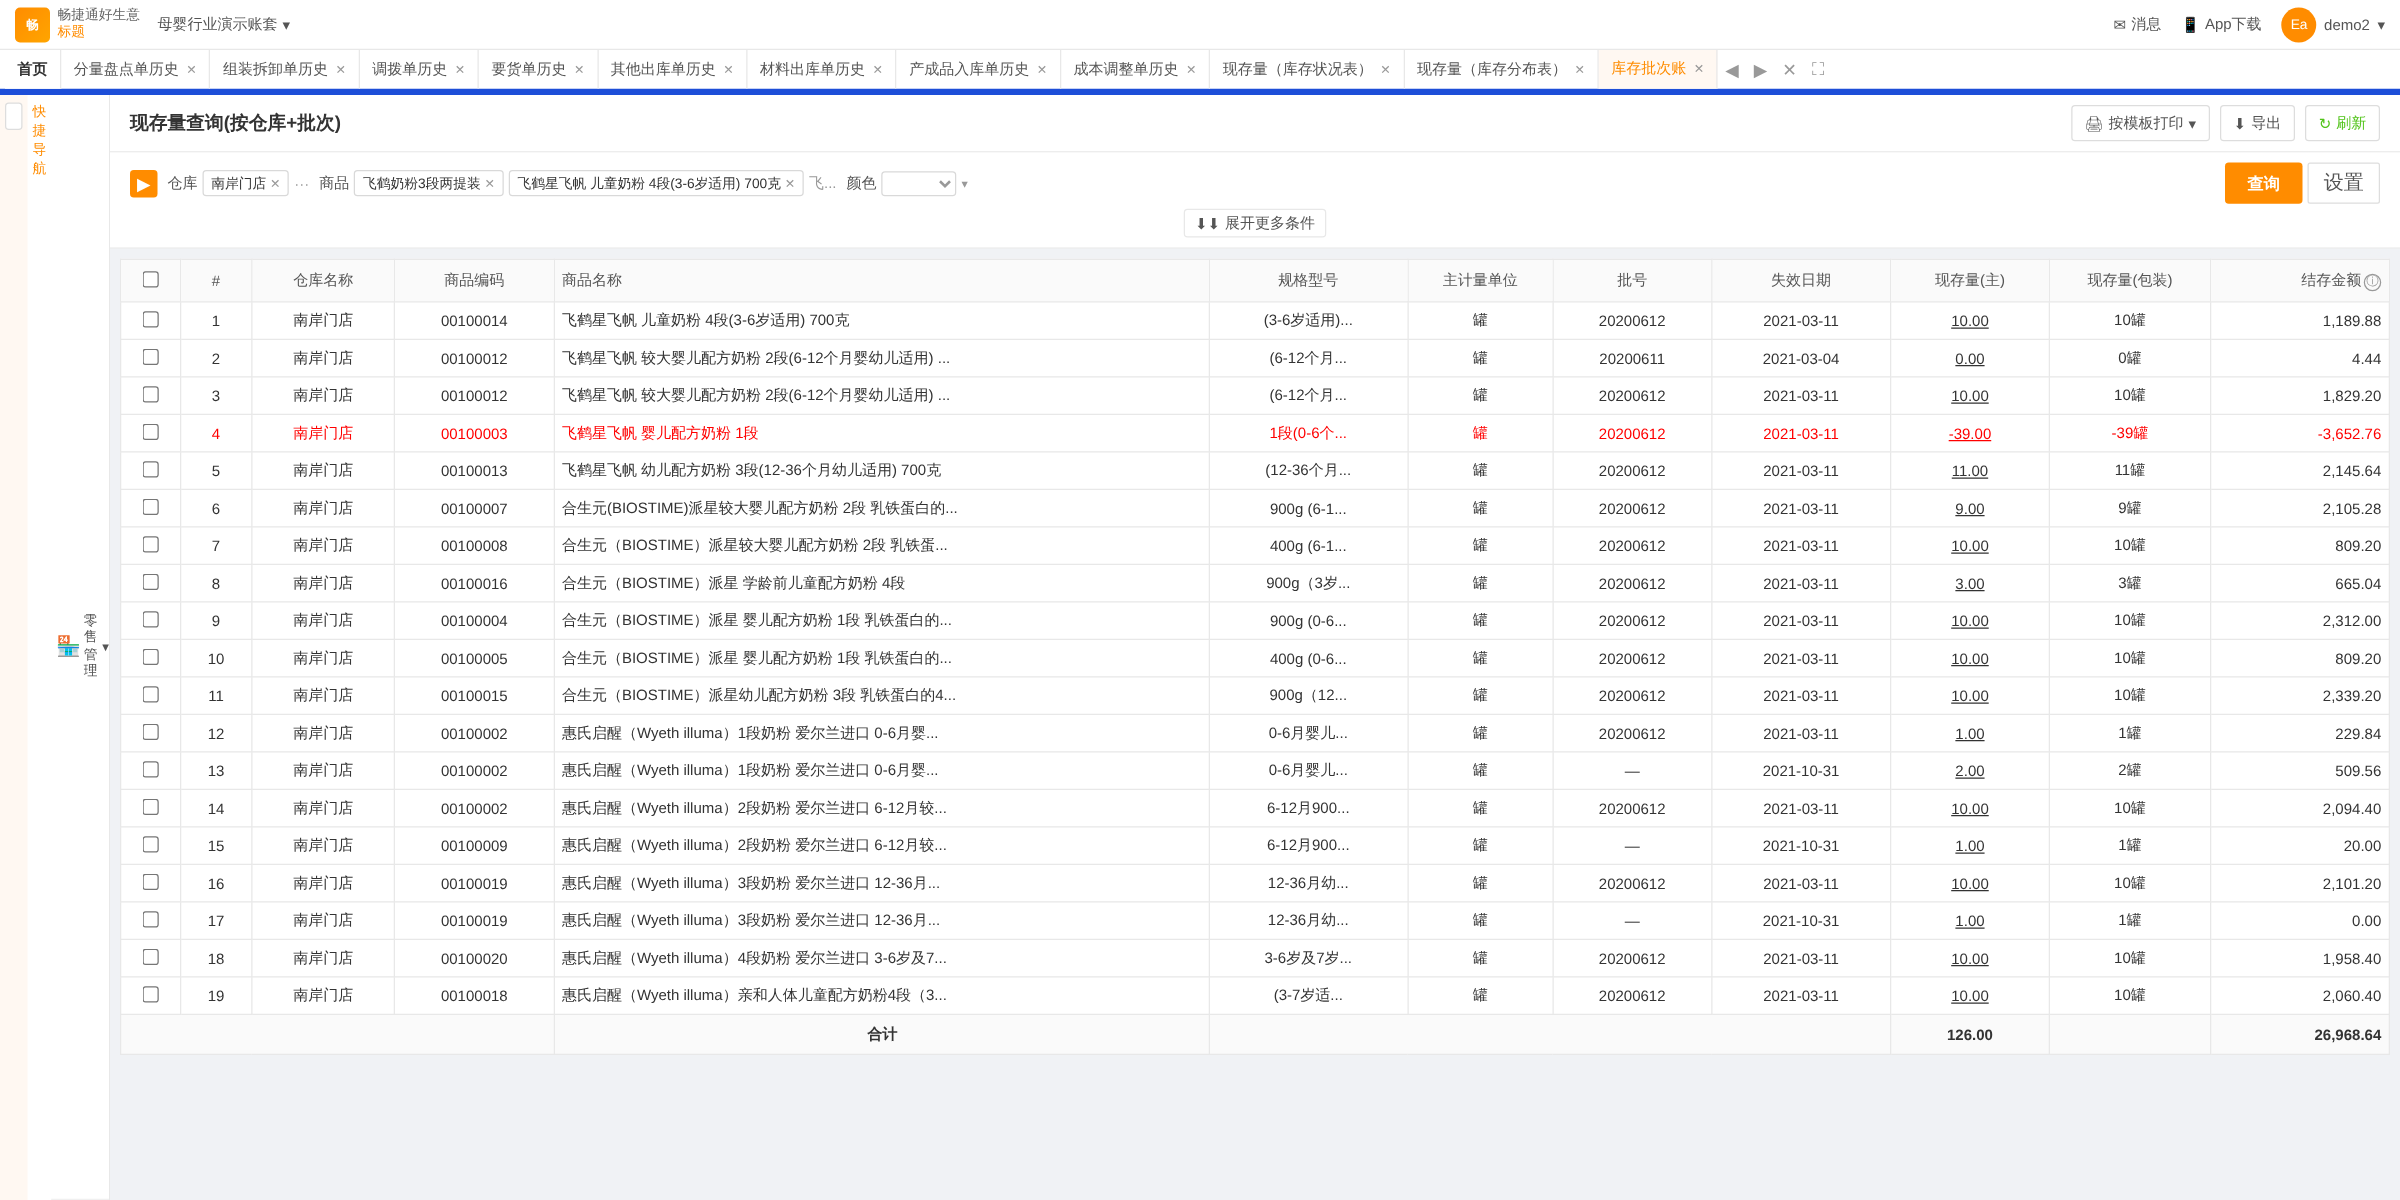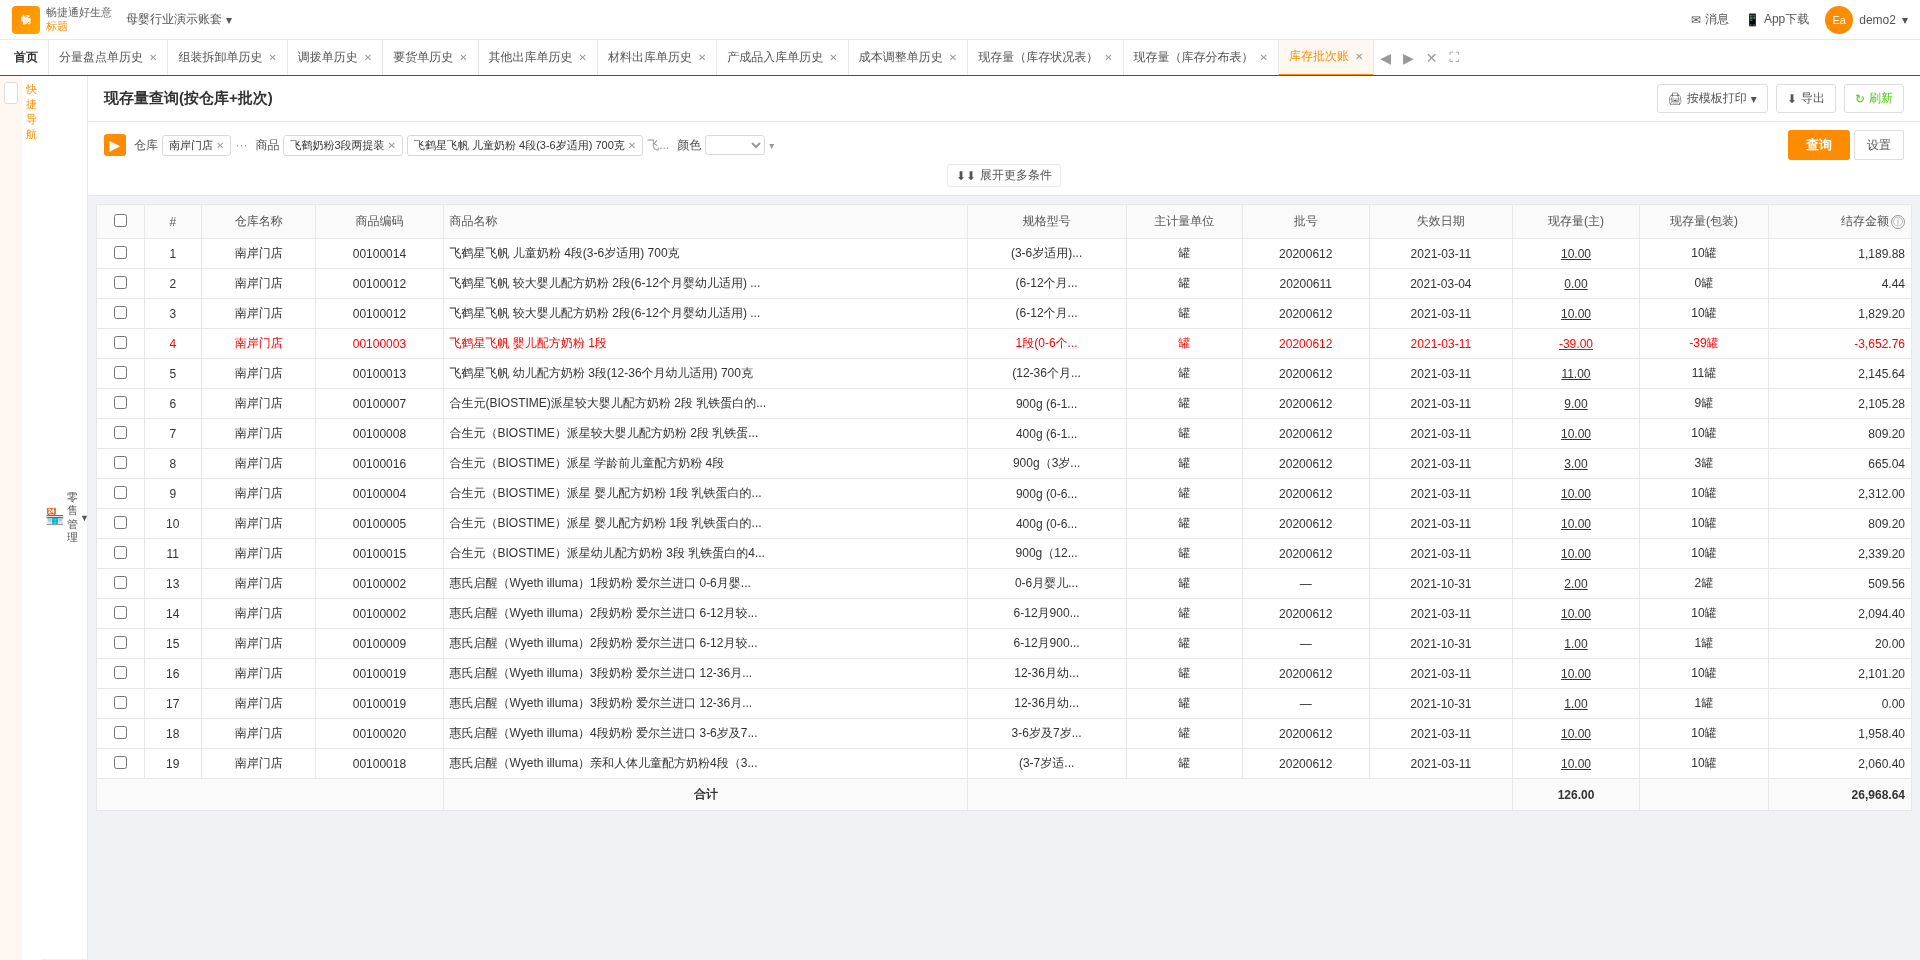--- a/index.html
+++ b/index.html
@@ -47,21 +47,21 @@
       width: 28px; height: 28px; border-radius: 50%; background: #ff8c00;
       display: flex; align-items: center; justify-content: center; color: white; font-size: 11px;
     }
 
     
     .tabs-bar {
       background: #fff;
       height: 36px;
       display: flex;
       align-items: center;
-      border-bottom: 1px solid #1d4ed8;
+      border-bottom: 5px solid #1d4ed8;
       overflow: hidden;
       padding: 0 4px;
     }
     .tab-item {
       display: flex; align-items: center; gap: 4px;
       padding: 0 10px; height: 36px;
       font-size: 12px; color: #555; cursor: pointer;
       border-right: 1px solid #e8e8e8; white-space: nowrap;
       flex-shrink: 0;
     }
@@ -200,21 +200,21 @@
       color: #555; font-size: 12px; cursor: pointer;
       padding: 2px 8px; border: 1px solid #e8e8e8; border-radius: 3px;
     }
     .btn-query {
       background: #ff8c00; color: white; border: none; border-radius: 3px;
       padding: 6px 18px; cursor: pointer; font-size: 13px; font-weight: bold;
       white-space: nowrap;
     }
     .btn-settings {
       background: #fff; color: #555; border: 1px solid #ddd; border-radius: 2px;
-      padding: 5px 12px; cursor: pointer; font-size: 12px;
+      padding: 5px 12px; cursor: pointer; font-size: 16px;
     }
     .query-btn-group { display: flex; flex-direction: row; gap: 4px; margin-left: auto; }
 
     
     .table-area {
       flex: 1;
       overflow: auto;
       padding: 8px 8px 0 8px;
       background: #f0f2f5;
     }
@@ -670,20 +670,34 @@
       <td class="col-spec">900g（12...</td>
       <td class="col-unit">罐</td>
       <td class="col-batch">20200612</td>
       <td class="col-expire">2021-03-11</td>
       <td class="col-stock"><span class="underline-link">10.00</span></td>
       <td class="col-pack ">10罐</td>
       <td class="col-balance " style="text-align:right;">2,339.20</td>
     </tr>
             <tr>
       <td class="col-checkbox"><input type="checkbox" style=""></td>
+      <td class="col-index">12</td>
+      <td class="col-warehouse">南岸门店</td>
+      <td class="col-code">00100002</td>
+      <td class="col-name" style="text-align:left;padding-left:6px;">惠氏启醒（Wyeth illuma）1段奶粉 爱尔兰进口 0-6月婴...</td>
+      <td class="col-spec">0-6月婴儿...</td>
+      <td class="col-unit">罐</td>
+      <td class="col-batch">20200612</td>
+      <td class="col-expire">2021-03-11</td>
+      <td class="col-stock"><span class="underline-link">1.00</span></td>
+      <td class="col-pack ">1罐</td>
+      <td class="col-balance " style="text-align:right;">229.84</td>
+    </tr>
+            <tr>
+      <td class="col-checkbox"><input type="checkbox" style=""></td>
       <td class="col-index">13</td>
       <td class="col-warehouse">南岸门店</td>
       <td class="col-code">00100002</td>
       <td class="col-name" style="text-align:left;padding-left:6px;">惠氏启醒（Wyeth illuma）1段奶粉 爱尔兰进口 0-6月婴...</td>
       <td class="col-spec">0-6月婴儿...</td>
       <td class="col-unit">罐</td>
       <td class="col-batch">—</td>
       <td class="col-expire">2021-10-31</td>
       <td class="col-stock"><span class="underline-link">2.00</span></td>
       <td class="col-pack ">2罐</td>

